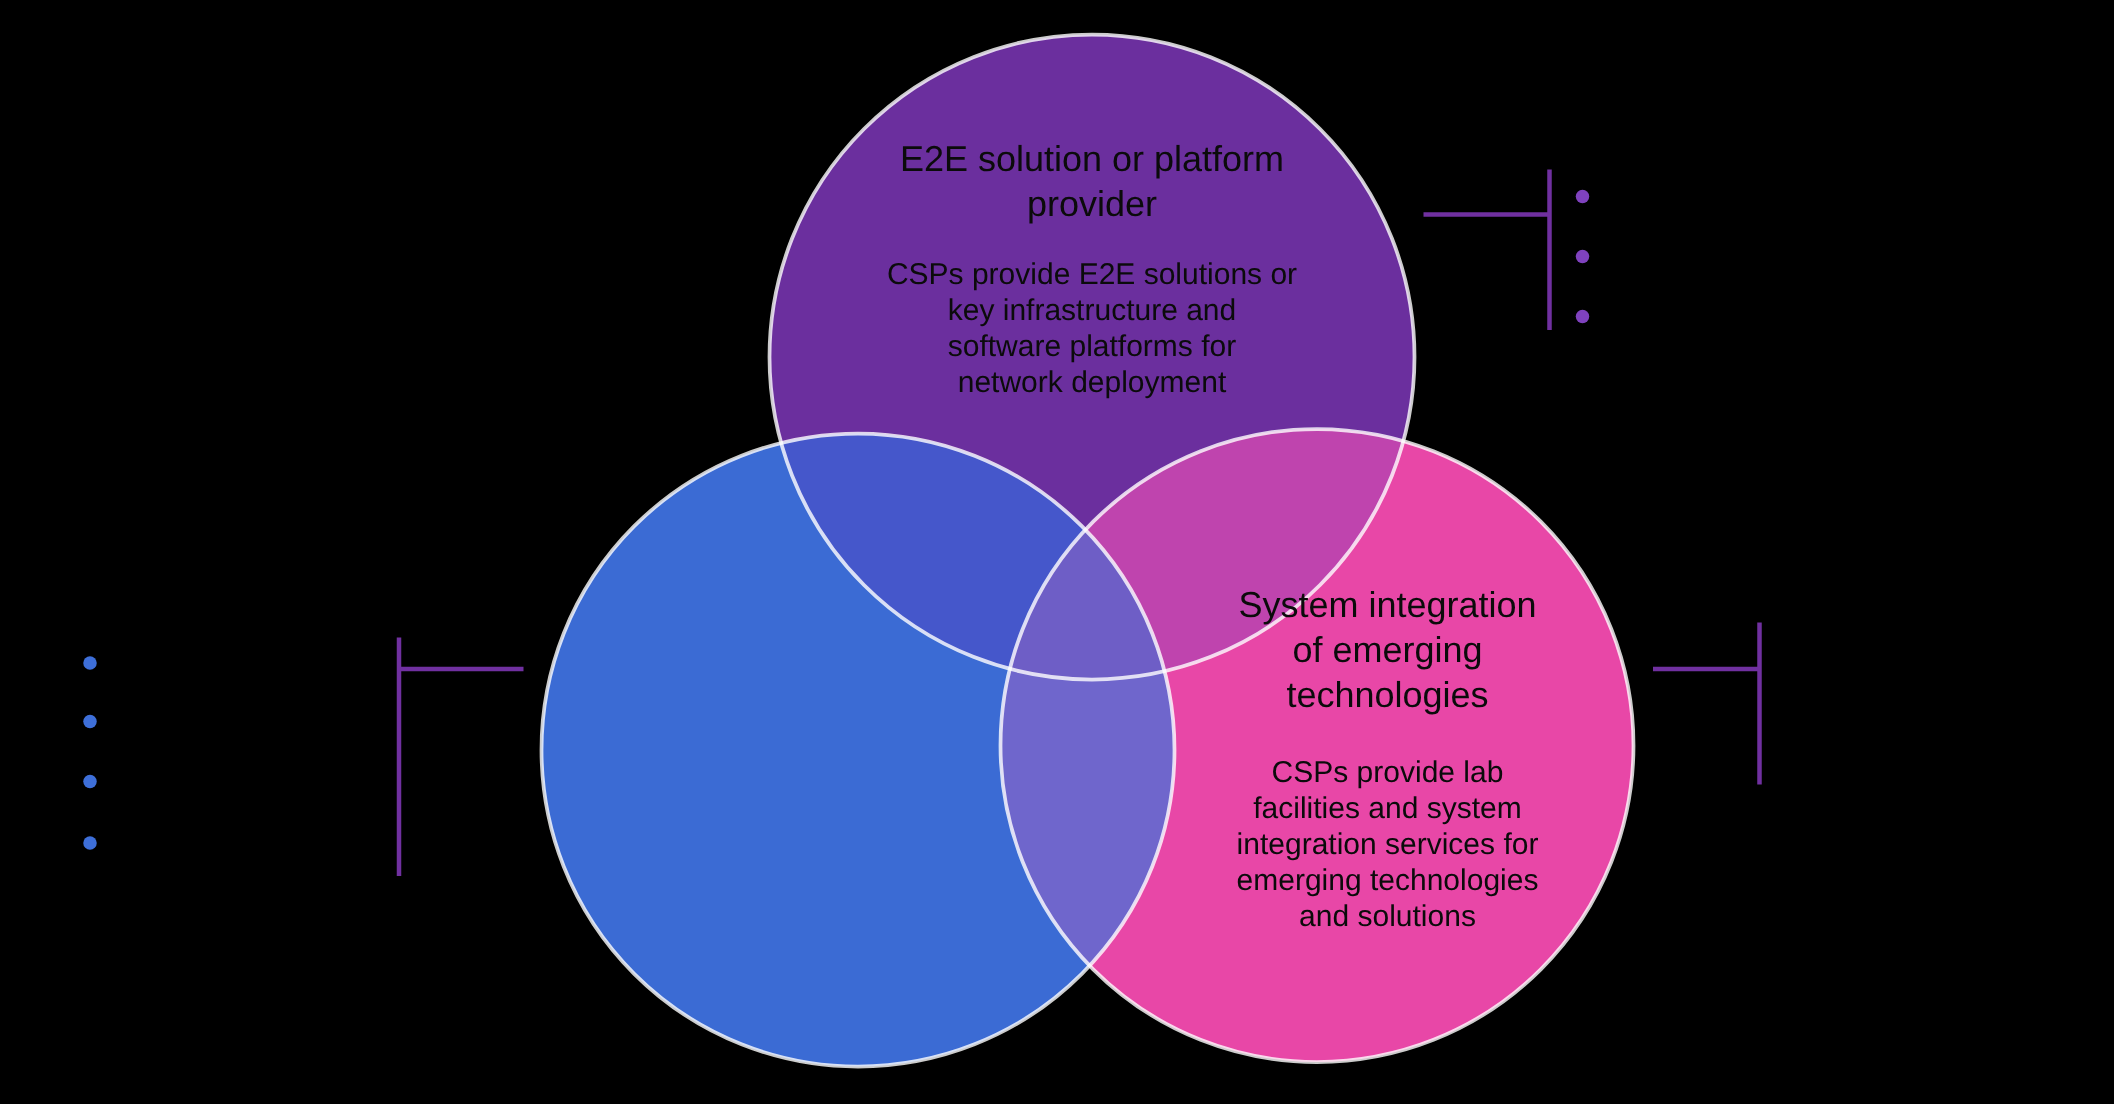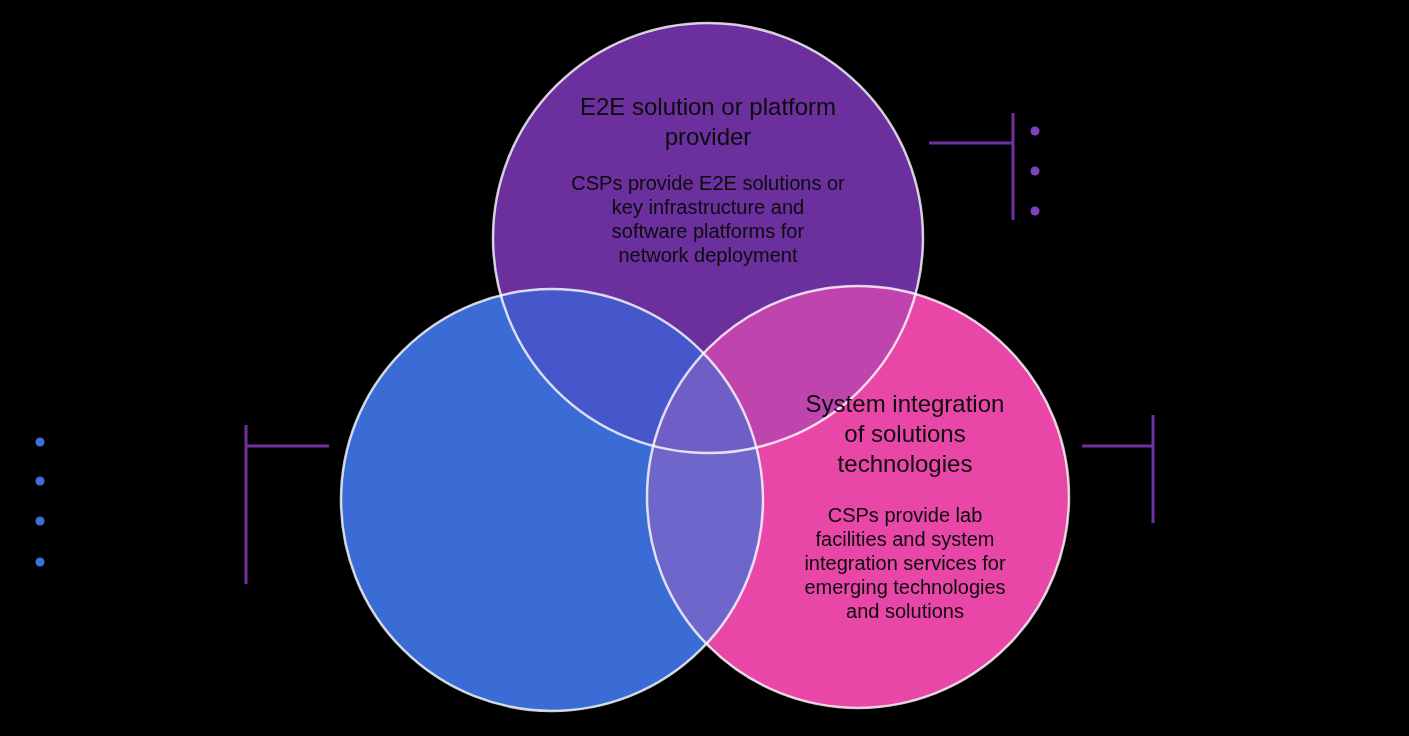--- a/index.html
+++ b/index.html
@@ -3,20 +3,21 @@
 <meta charset="utf-8">
 <style>
   html, body { margin: 0; padding: 0; background: #000; }
   .stage {
     position: relative;
     width: 1167px;
     height: 736px;
     background: #000000;
     font-family: "Liberation Sans", sans-serif;
     overflow: hidden;
+    margin-left: 20px;
   }
   svg.venn { position: absolute; left: 0; top: 0; }
   .circle-text {
     position: absolute;
     text-align: center;
     color: #0b0b0b;
     white-space: pre-line;
     pointer-events: none;
   }
   .c-title { font-size: 24px; line-height: 30px; font-weight: 400; }
@@ -86,21 +87,21 @@
 
   <div class="circle-text c-title t-e2e">E2E solution or platform
 provider</div>
   <div class="circle-text c-body b-e2e">CSPs provide E2E solutions or
 key infrastructure and
 software platforms for
 network deployment</div>
 
 
   <div class="circle-text c-title t-system">System integration
-of solutions
+of emerging
 technologies</div>
   <div class="circle-text c-body b-system">CSPs provide lab
 facilities and system
 integration services for
 emerging technologies
 and solutions</div>
 
 </div>
 
 </body></html>

